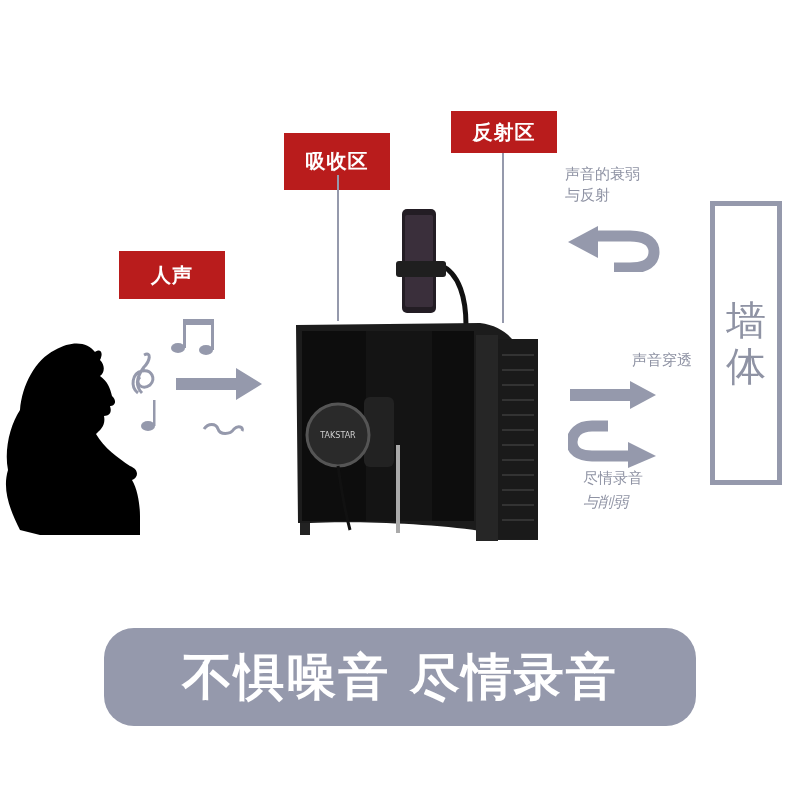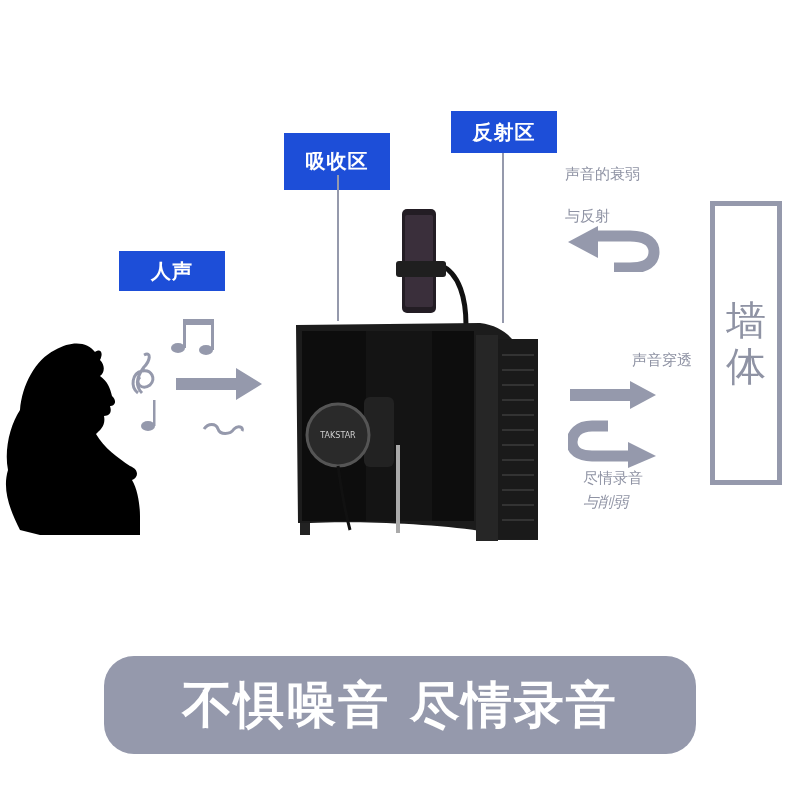--- a/index.html
+++ b/index.html
@@ -2,43 +2,43 @@
 <html><head>
 <meta charset="utf-8">
 <style>
   html, body { margin:0; padding:0; }
   body {
     width:800px; height:800px; background:#ffffff; position:relative; overflow:hidden;
     font-family: "DejaVu Sans", "Liberation Sans", sans-serif;
   }
   .abs { position:absolute; }
   .label-box {
-    position:absolute; background:#1d4ed8; color:#ffffff;
+    position:absolute; background:#b91c1c; color:#ffffff;
     font-weight:bold; font-size:20px; display:flex; align-items:center; justify-content:center;
     letter-spacing:1px;
   }
   .vline { position:absolute; width:2px; background:#9599ac; }
   .caption { position:absolute; color:#8f93a4; font-size:15px; line-height:22px; white-space:nowrap; }
   .wall {
     position:absolute; left:710px; left:710px; top:201px; width:72px; height:284px;
     border:5px solid #9599ac; box-sizing:border-box;
     display:flex; flex-direction:column; align-items:center; justify-content:center;
   }
   .wall span { color:#8f93a4; font-size:40px; line-height:46px; }
   .banner {
     position:absolute; left:104px; top:628px; width:592px; height:98px;
     background:#9599ac; border-radius:30px;
     display:flex; align-items:center; justify-content:center;
-    color:#ffffff; font-weight:bold; font-size:50px; letter-spacing:2px;margin-top:28px;
+    color:#ffffff; font-weight:bold; font-size:50px; letter-spacing:2px;
   }
 </style>
 </head>
 <body>
 
-<div class="label-box" style="left:119px;top:251px;width:106px;height:40px;">人声</div>
+<div class="label-box" style="left:119px;top:251px;width:106px;height:48px;">人声</div>
 <div class="label-box" style="left:284px;top:133px;width:106px;height:57px;">吸收区</div>
 <div class="label-box" style="left:451px;top:111px;width:106px;height:42px;">反射区</div>
 
 <div class="vline" style="left:337px;top:175px;height:146px;"></div>
 <div class="vline" style="left:502px;top:153px;height:170px;"></div>
 
 <svg class="abs" style="left:0;top:330px;" width="160" height="210" viewBox="0 0 160 210">
   <path fill="#000" d="M20,200 C10,180 2,160 8,140 C4,120 10,95 20,80 C22,55 35,30 55,20 C72,10 88,12 95,22 C100,18 104,22 100,30 C106,36 104,44 100,46 C108,52 110,58 112,66 C118,72 114,76 110,76 C112,82 110,86 104,86 C106,96 100,100 96,104 C104,118 118,128 130,136 C140,140 138,148 132,150 C138,160 140,176 140,186 L140,205 L40,205 Z"></path>
 </svg>
 
@@ -102,21 +102,21 @@
   <path d="M48,261 C52,290 56,310 60,325" stroke="#111" stroke-width="3" fill="none"></path>
 
   <rect x="10" y="318" width="10" height="12" fill="#222"></rect>
 </svg>
 
 <svg class="abs" style="left:568px;top:226px;" width="92" height="46" viewBox="0 0 92 46">
   <path d="M30,10 L62,10 C80,10 86,18 86,26 C86,36 78,42 62,42 L46,42" stroke="#9599ac" stroke-width="11" fill="none"></path>
   <polygon fill="#9599ac" points="0,16 30,0 30,32"></polygon>
 </svg>
 <div class="caption" style="left:565px;top:163px;">声音的衰弱</div>
-<div class="caption" style="left:565px;top:205px;">与反射</div>
+<div class="caption" style="left:565px;top:184px;">与反射</div>
 
 <div class="caption" style="left:588px;top:349px;margin-left:44px;">声音穿透</div>
 <svg class="abs" style="left:570px;top:381px;" width="88" height="28" viewBox="0 0 88 28">
   <polygon fill="#9599ac" points="0,8 60,8 60,0 86,14 60,28 60,20 0,20"></polygon>
 </svg>
 
 <svg class="abs" style="left:568px;top:420px;" width="92" height="48" viewBox="0 0 92 48">
   <path d="M40,6 L24,6 C10,6 4,14 4,22 C4,30 10,36 24,36 L62,36" stroke="#9599ac" stroke-width="11" fill="none"></path>
   <polygon fill="#9599ac" points="60,22 88,36 60,48"></polygon>
 </svg>

